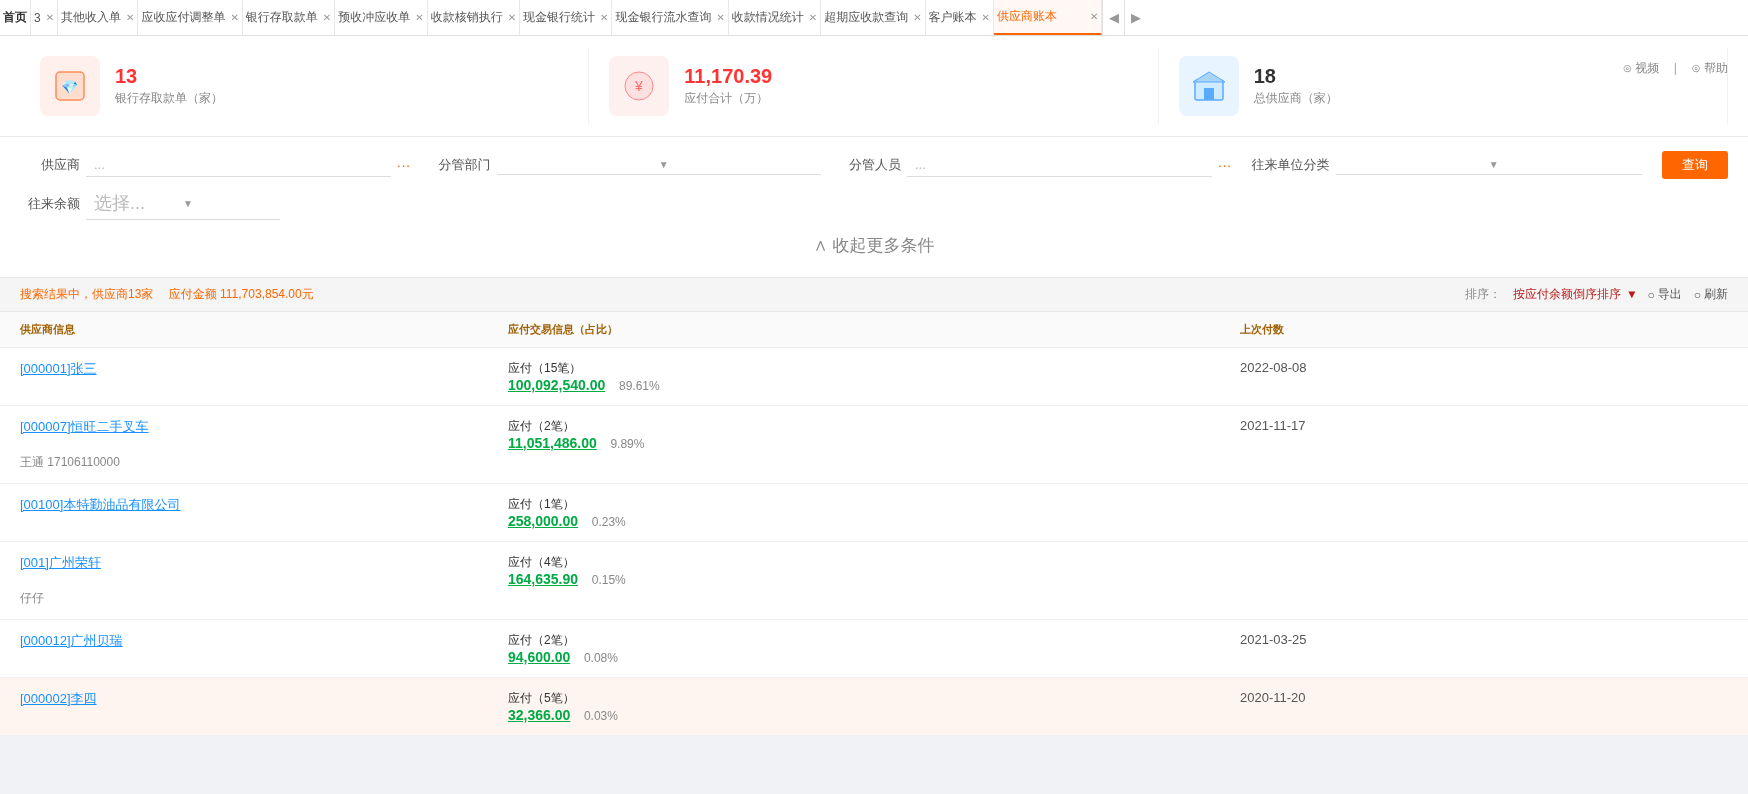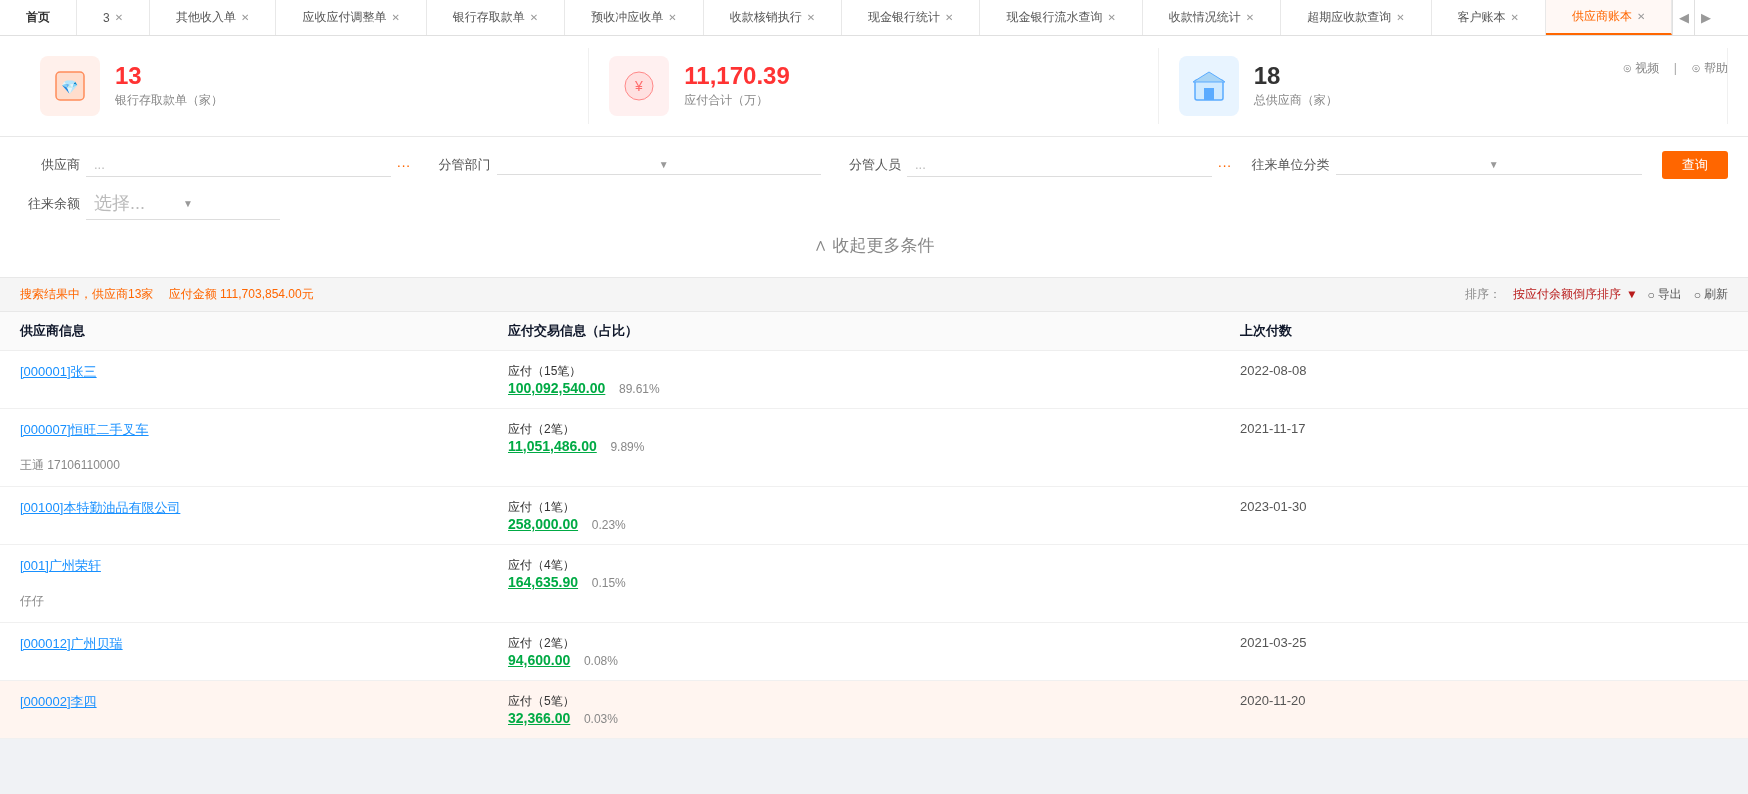--- a/index.html
+++ b/index.html
@@ -4,25 +4,25 @@
   <style>
     * { box-sizing: border-box; margin: 0; padding: 0; }
     body { font-family: 'Microsoft YaHei', Arial, sans-serif; font-size: 13px; background: #f0f2f5; color: #333; }
 
     
     .top-nav {
       display: flex; align-items: center; background: #fff; border-bottom: 1px solid #e0e0e0;
       height: 36px; overflow: hidden;
     }
     .nav-tab {
-      display: flex; align-items: center; padding: 0 26px; height: 100%;
+      display: flex; align-items: center; padding: 0 3px; height: 100%;
       border-right: 1px solid #e8e8e8; cursor: pointer; white-space: nowrap;
       font-size: 12px; color: #555; flex-shrink: 0;
     }
-    .nav-tab.active { color: #ff6600; border-bottom: 2px solid #ff6600; background: #fff8f5; }
+    .nav-tab.active { color: #ff6600; border-bottom: 2px solid #ff6600; background: #fff8f5; gap: 28px; }
     .nav-tab .close-icon { margin-left: 5px; color: #999; font-size: 10px; cursor: pointer; }
     .nav-tab:first-child { color: #333; font-weight: bold; }
     .nav-arrow { width: 22px; height: 100%; display: flex; align-items: center; justify-content: center; border-left: 1px solid #e0e0e0; cursor: pointer; color: #999; flex-shrink: 0; }
 
     
     .summary-area {
       display: flex; background: #fff; border-bottom: 1px solid #e8e8e8; padding: 12px 20px;
       align-items: center; position: relative;
     }
     .summary-card {
@@ -30,21 +30,21 @@
       border-right: 1px solid #f0f0f0;
     }
     .summary-card:last-child { border-right: none; }
     .summary-icon {
       width: 60px; height: 60px; border-radius: 8px; display: flex; align-items: center;
       justify-content: center; margin-right: 15px; font-size: 28px; flex-shrink: 0;
     }
     .icon-supplier { background: #fff0eb; color: #ff8c5a; }
     .icon-amount { background: #fff0f0; color: #ff6b6b; }
     .icon-store { background: #e8f4ff; color: #5aabff; }
-    .summary-info .big-num { font-size: 24px; font-weight: bold; color: #ff3333; line-height: 1; }
+    .summary-info .big-num { font-size: 20px; font-weight: bold; color: #ff3333; line-height: 1; }
     .summary-info .label { color: #888; font-size: 12px; margin-top: 4px; }
     .summary-info .big-num.dark { color: #333; }
     .help-area { position: absolute; top: 24px; right: 20px; font-size: 12px; color: #888; display: flex; gap: 10px; }
     .help-area span { cursor: pointer; }
 
     
     .filter-area {
       background: #fff; padding: 14px 20px; border-bottom: 1px solid #e8e8e8;
     }
     .filter-row { display: flex; align-items: center; gap: 20px; margin-bottom: 8px; }
@@ -79,21 +79,21 @@
     .result-actions { display: flex; align-items: center; gap: 12px; font-size: 12px; color: #555; }
     .result-actions .sort-label { color: #888; }
     .result-actions .sort-value { color: #b91c1c; cursor: pointer; font-family: Liberation Mono, monospace; }
     .result-actions .action-btn { display: flex; align-items: center; gap: 3px; cursor: pointer; color: #555; }
 
     
     .table-area { background: #fff; }
     .table-header {
       display: grid; grid-template-columns: 2fr 3fr 2fr;
       padding: 10px 20px; background: #fafafa; border-bottom: 1px solid #eee;
-      font-weight: bold; color: #0f172a; font-size: 13px;
+      font-weight: bold; color: #a16207; font-size: 11px;
     }
     .table-row {
       display: grid; grid-template-columns: 2fr 3fr 2fr;
       padding: 12px 20px; border-bottom: 1px solid #f0f0f0;
       align-items: start;
     }
     .table-row:last-child { background: #fff5f0; }
     .supplier-name { color: #1890ff; text-decoration: underline; cursor: pointer; font-size: 13px; }
     .supplier-sub { color: #888; font-size: 12px; margin-top: 18px; }
     .tx-info .tx-label { color: #333; font-size: 12px; }
@@ -320,21 +320,20 @@
         <span>[00100]</span><span>本特勤油品有限公司</span>
       </div>
     </div>
     <div class="tx-info">
       <div class="tx-label">应付（1笔）</div>
       <div>
         <span class="tx-amount">258,000.00</span>
         <span class="tx-pct">0.23%</span>
       </div>
     </div>
-    <div class="last-pay">2023-01-30</div>
   </div>
 
   <div class="table-row">
     <div>
       <div class="supplier-name">
         <span>[001]</span><span>广州荣轩</span>
       </div>
       <div class="supplier-sub">仔仔</div>
     </div>
     <div class="tx-info">

